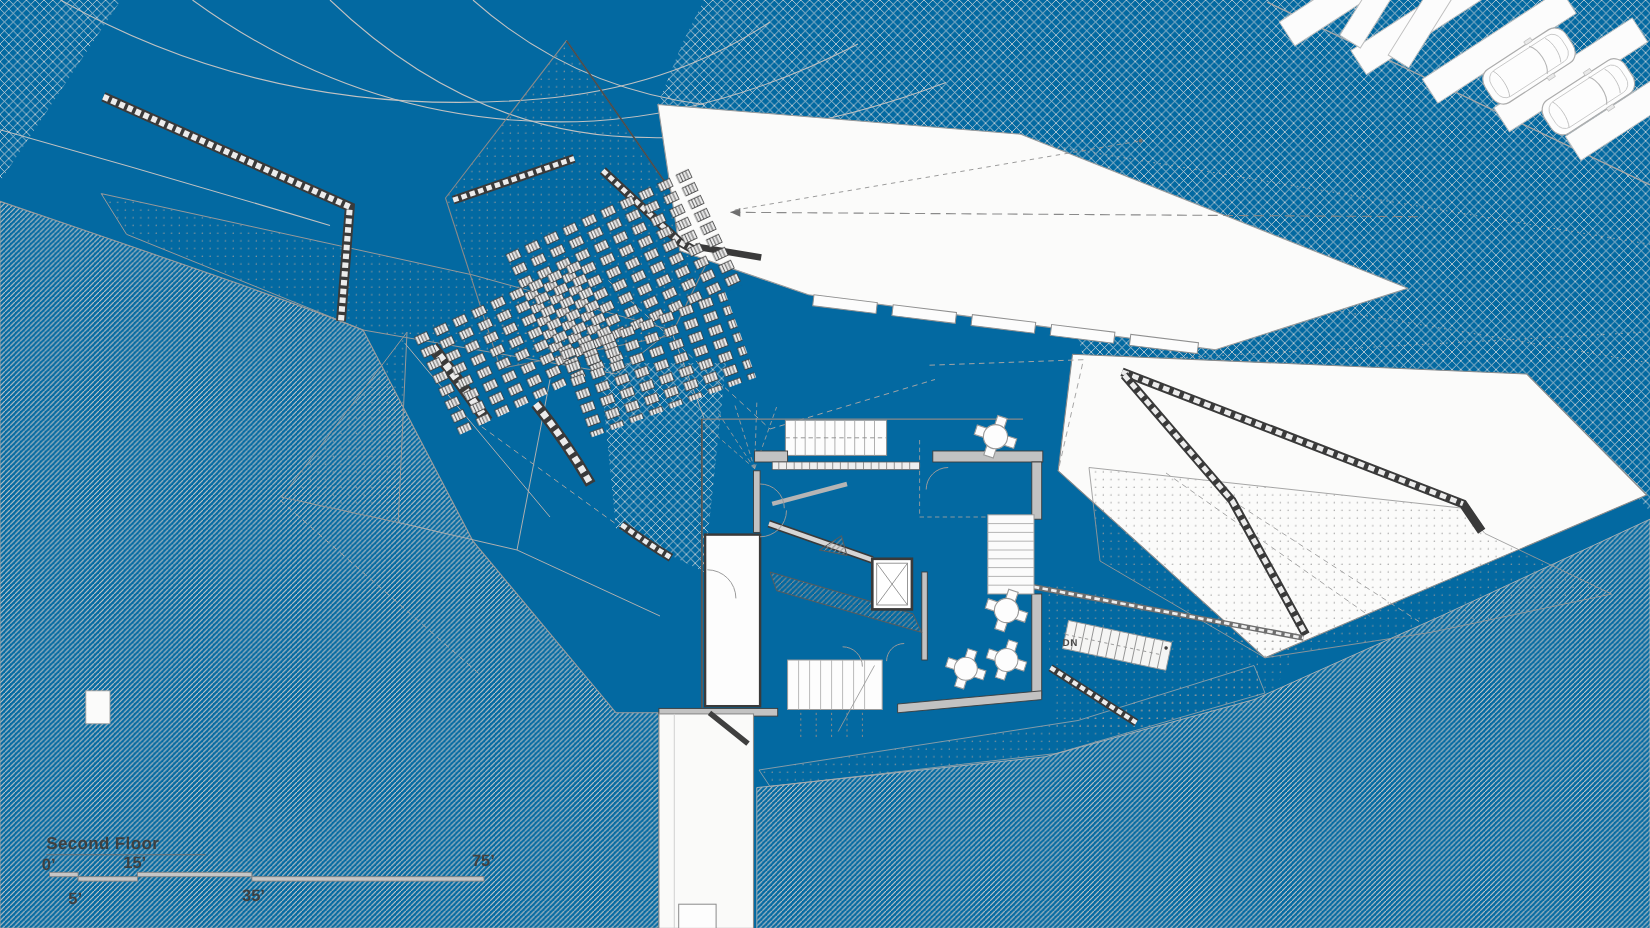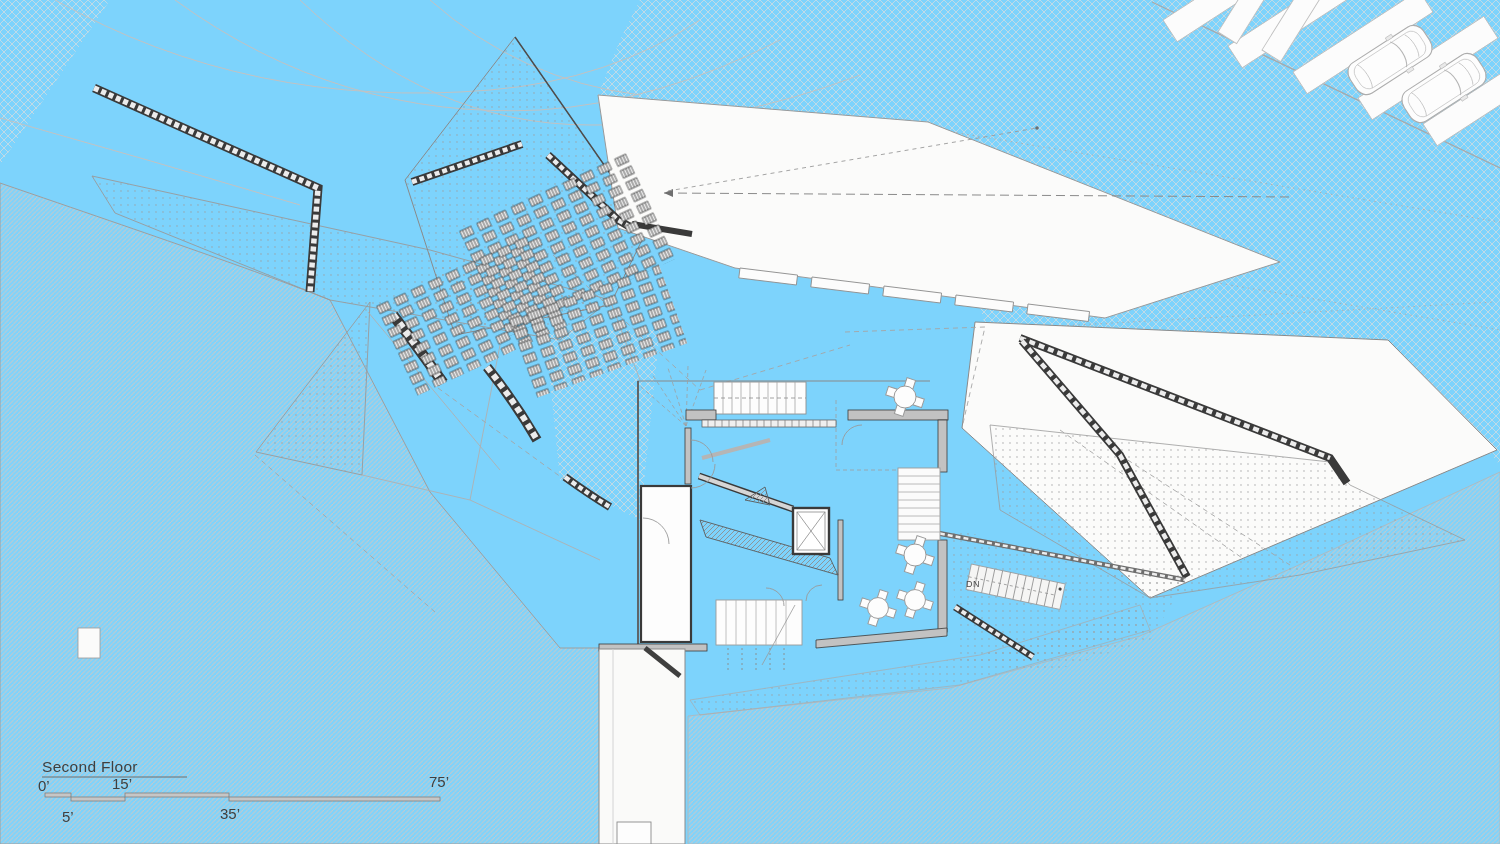--- a/index.html
+++ b/index.html
@@ -1,19 +1,20 @@
 <!DOCTYPE html>
 <html><head>
 <meta charset="utf-8">
 <style>
   html,body{margin:0;padding:0;background:#e9e9e9;}
   .stage{
     width:1500px;height:844px;position:relative;margin:0 auto;
-    background:#7dd3fc;overflow:hidden;
+    background:#0369a1;overflow:hidden;
     font-family:"Liberation Sans", sans-serif;
+    font-weight:bold;
   }
   svg{display:block;}
   text{font-family:"Liberation Sans", sans-serif;fill:#3f3f3f;}
   .t-title{font-size:15.5px;letter-spacing:.3px;}
   .t-tick{font-size:15px;}
   .t-dn{font-size:9px;fill:#4a4a4a;letter-spacing:.5px;}
 </style>
 </head>
 <body>
 

